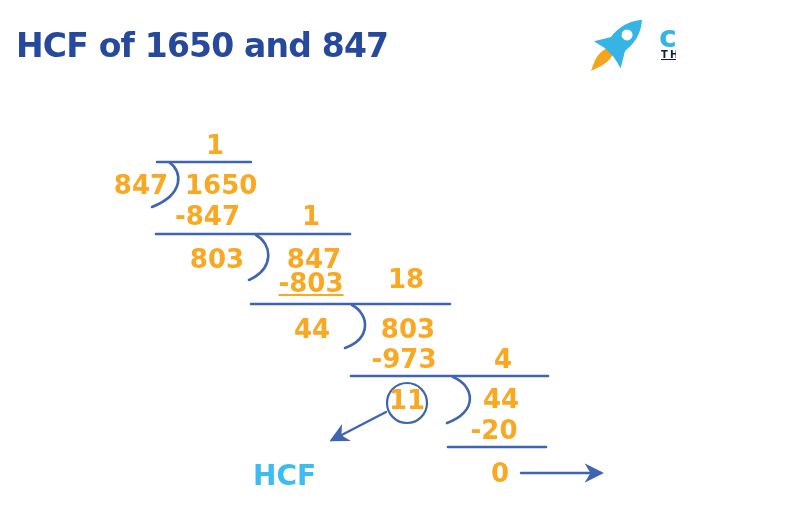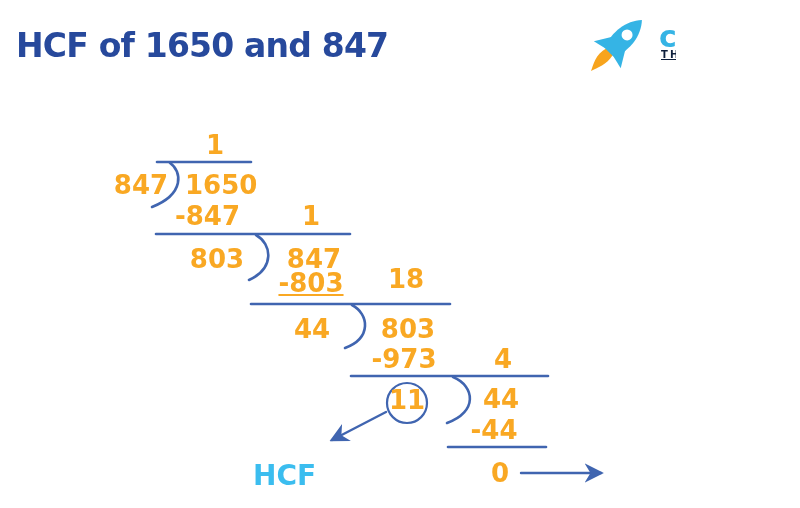--- a/index.html
+++ b/index.html
@@ -112,19 +112,19 @@
     <span class="t p-q3">18</span>
     <span class="t p-dv3">44</span>
     <span class="t p-dd3">803</span>
     <span class="t p-s3">-973</span>
   </div>
 
   <div>
     <span class="t p-q4">4</span>
     <span class="t p-dv4">11</span>
     <span class="t p-dd4">44</span>
-    <span class="t p-s4">-44</span>
+    <span class="t p-s4">-20</span>
   </div>
 
   <span class="t p-zero">0</span>
   <span class="lbl p-hcf">HCF</span>
 
 </div>
 
 </body></html>

